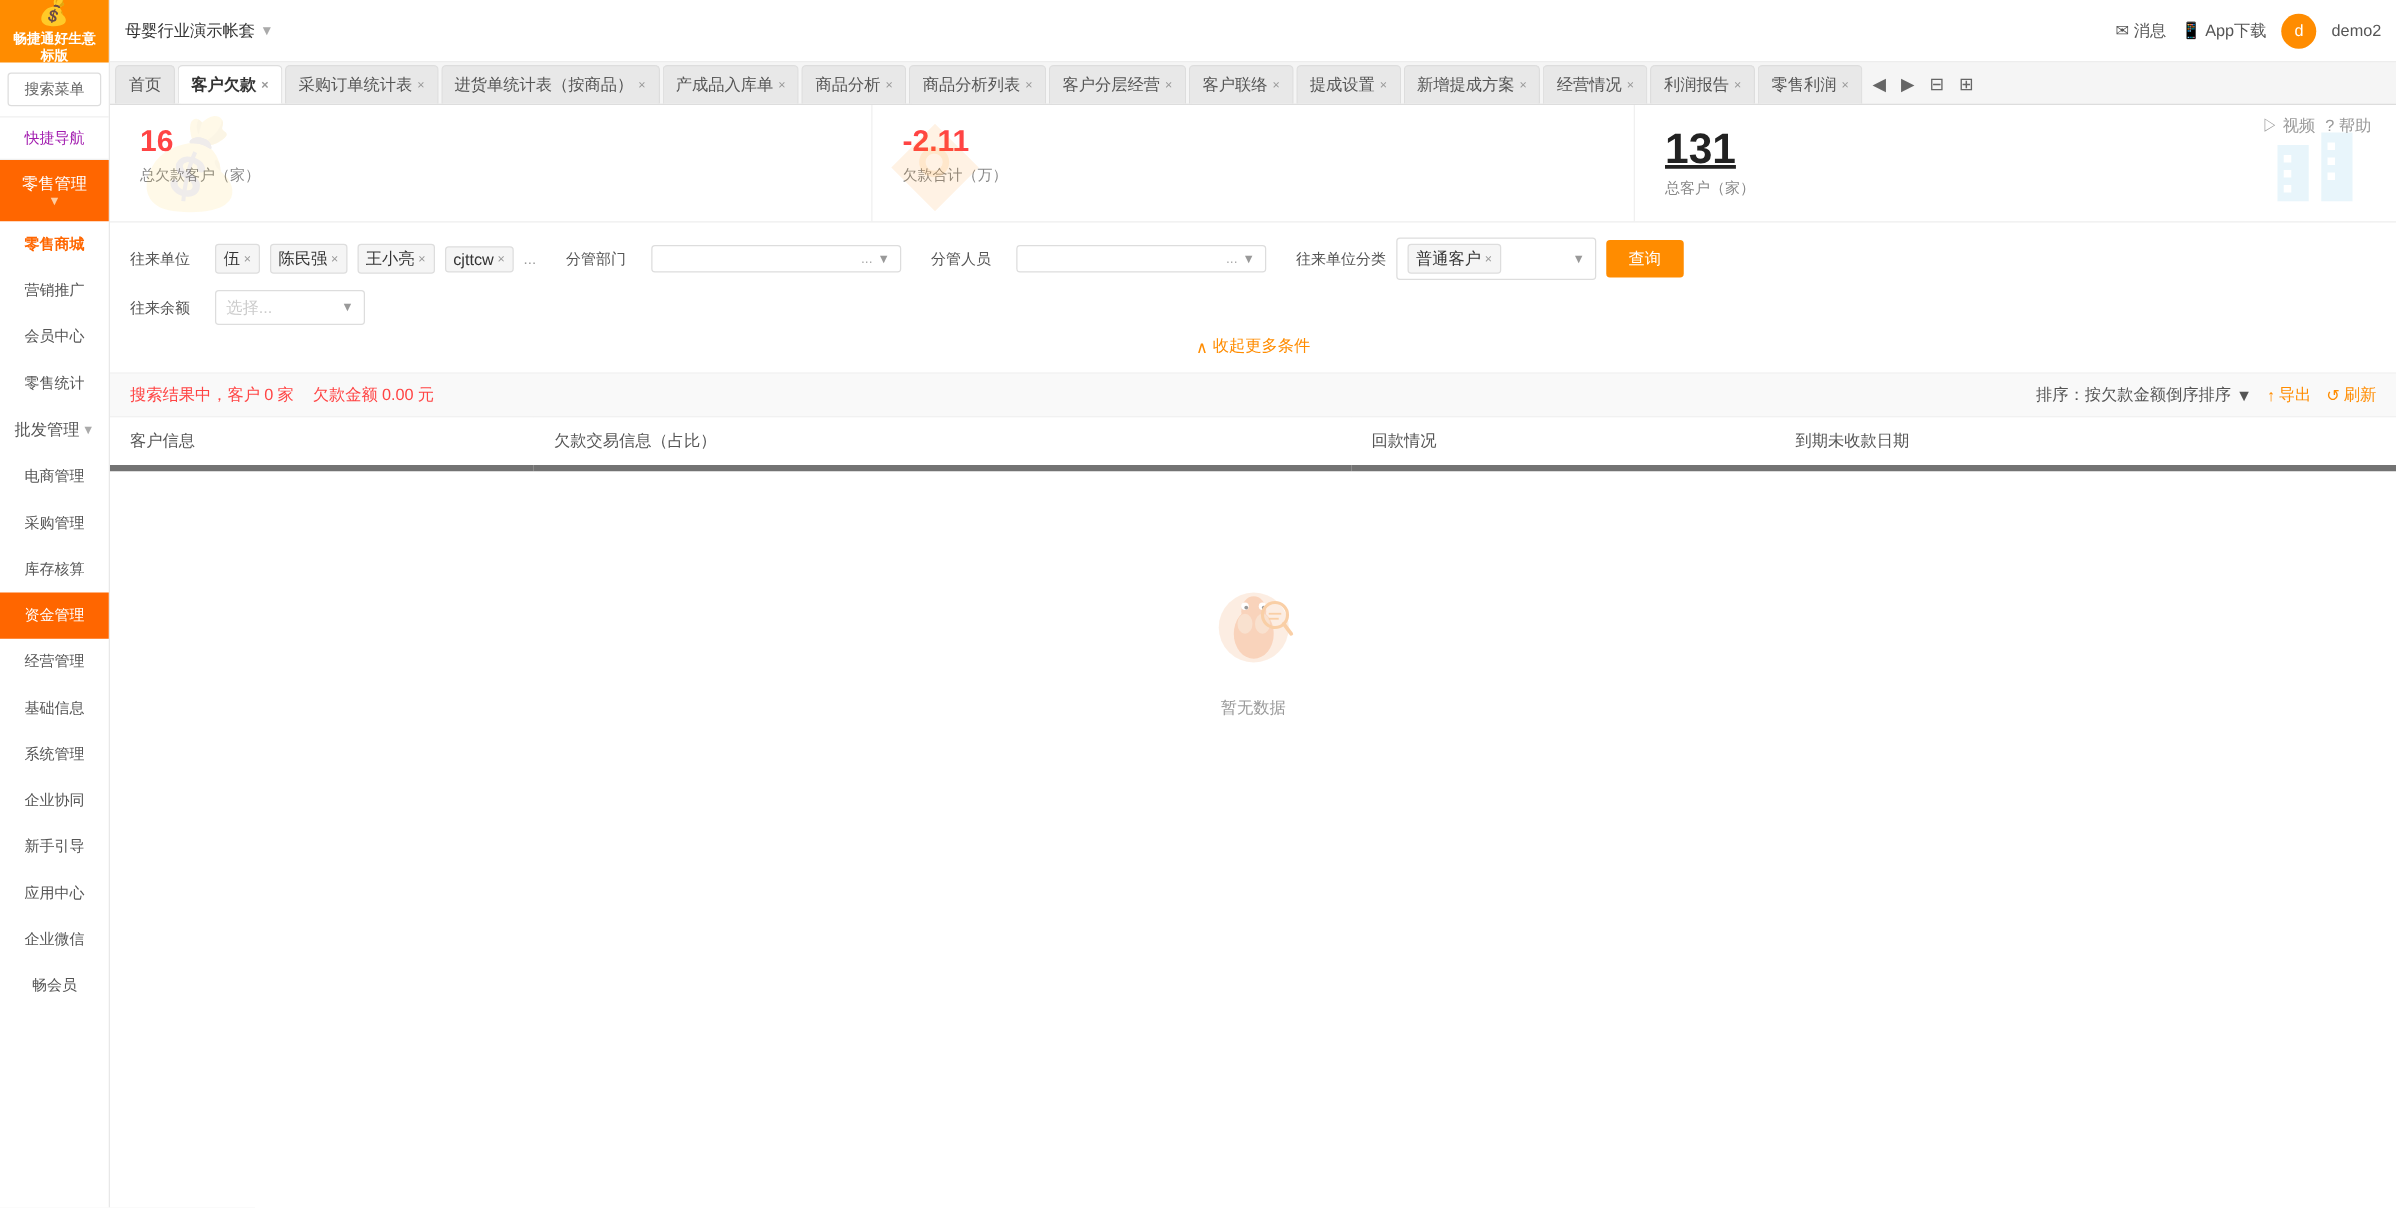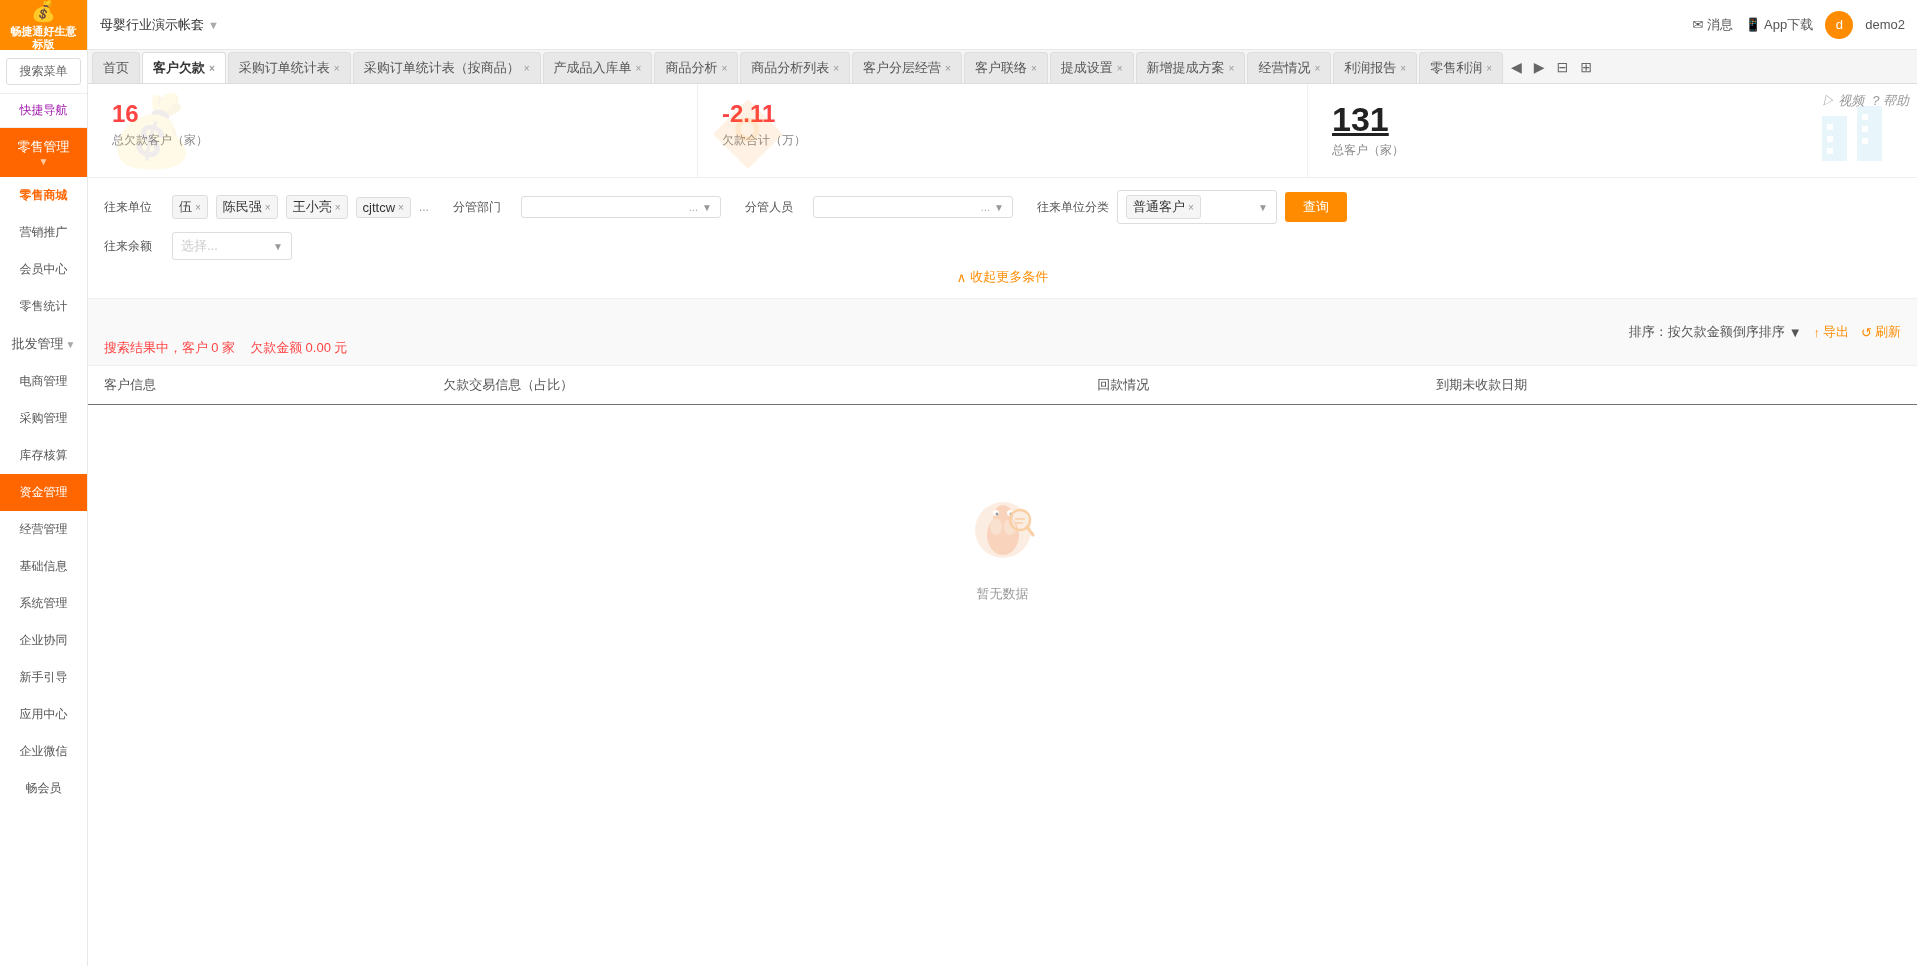--- a/index.html
+++ b/index.html
@@ -37,43 +37,43 @@
     
     .page-body { flex: 1; overflow-y: auto; background: #fff; }
 
     
     .stats-section { display: flex; background: #fff; border-bottom: 1px solid #eee; position: relative; }
     .stat-card { flex: 1; padding: 18px 24px; display: flex; flex-direction: column; align-items: flex-start; position: relative; border-right: 1px solid #f0f0f0; }
     .stat-card:last-child { border-right: none; }
     .stat-number { font-size: 24px; font-weight: bold; color: #ff4444; line-height: 1; }
     .stat-number.black { color: #222; font-size: 34px; text-decoration: underline; }
     .stat-label { font-size: 12px; color: #888; margin-top: 6px; }
-    .stat-help { position: absolute; top: 8px; right: 8px; display: flex; gap: 8px; font-size: 12px; color: #999; font-style: italic; }
+    .stat-help { position: absolute; top: 8px; right: 20px; display: flex; gap: 8px; font-size: 12px; color: #999; }
 
     
     .filter-section { padding: 12px 16px; background: #fff; border-bottom: 1px solid #eee; }
     .filter-row { display: flex; align-items: center; gap: 8px; margin-bottom: 8px; flex-wrap: wrap; }
     .filter-tag { display: flex; align-items: center; gap: 3px; background: #f5f5f5; border: 1px solid #ddd; border-radius: 3px; padding: 2px 6px; font-size: 12px; color: #333; }
     .filter-tag .remove { color: #999; cursor: pointer; font-size: 10px; }
     .filter-more { color: #999; cursor: pointer; font-size: 12px; }
     .filter-select { display: flex; align-items: center; gap: 4px; border: 1px solid #ddd; border-radius: 3px; padding: 4px 8px; min-width: 140px; cursor: pointer; background: #fff; color: #333; }
     .filter-select .arrow { color: #999; font-size: 10px; }
     .collapse-btn { display: flex; align-items: center; gap: 4px; color: #ff8c00; cursor: pointer; font-size: 12px; justify-content: center; margin-top: 4px; }
 
     
     .table-header { padding: 8px 16px; background: #f9f9f9; border-bottom: 1px solid #eee; display: flex; align-items: center; justify-content: space-between; }
-    .search-result { font-size: 12px; color: #555; margin-top: 32px; }
+    .search-result { font-size: 12px; color: #555; }
     .search-result span { color: #ff4444; }
     .table-actions { display: flex; align-items: flex-end; gap: 12px; font-size: 12px; color: #555; }
     .sort-select { display: flex; align-items: center; gap: 4px; color: #555; cursor: pointer; }
     .action-btn { display: flex; align-items: center; gap: 3px; cursor: pointer; color: #ff8c00; }
 
     
     .data-table { width: 100%; border-collapse: collapse; }
-    .data-table th { padding: 10px 16px; text-align: left; font-weight: normal; color: #555; font-size: 13px; border-bottom: 1px solid #737373; background: #fff; }
+    .data-table th { padding: 10px 16px; text-align: left; font-weight: normal; color: #555; font-size: 13px; border-bottom: 5px solid #737373; background: #fff; }
 
     
     .empty-state { display: flex; flex-direction: column; align-items: center; justify-content: center; padding: 80px 0; }
     .empty-text { color: #999; font-size: 13px; }
 
     .tag-x { cursor: pointer; color: #aaa; }
 
     .query-btn { background: #ff8c00; color: #fff; border: none; border-radius: 3px; padding: 6px 18px; cursor: pointer; font-size: 13px; }
     .filter-area-label { color: #555; font-size: 12px; min-width: 60px; }
   </style>
@@ -149,21 +149,21 @@
     </div>
     <div class="tab active">
       <span>客户欠款</span>
       <span class="tab-close">×</span>
     </div>
     <div class="tab">
       <span>采购订单统计表</span>
       <span class="tab-close">×</span>
     </div>
     <div class="tab">
-      <span>采购订单统计表（按商品）</span>
+      <span>进货单统计表（按商品）</span>
       <span class="tab-close">×</span>
     </div>
     <div class="tab">
       <span>产成品入库单</span>
       <span class="tab-close">×</span>
     </div>
     <div class="tab">
       <span>商品分析</span>
       <span class="tab-close">×</span>
     </div>

